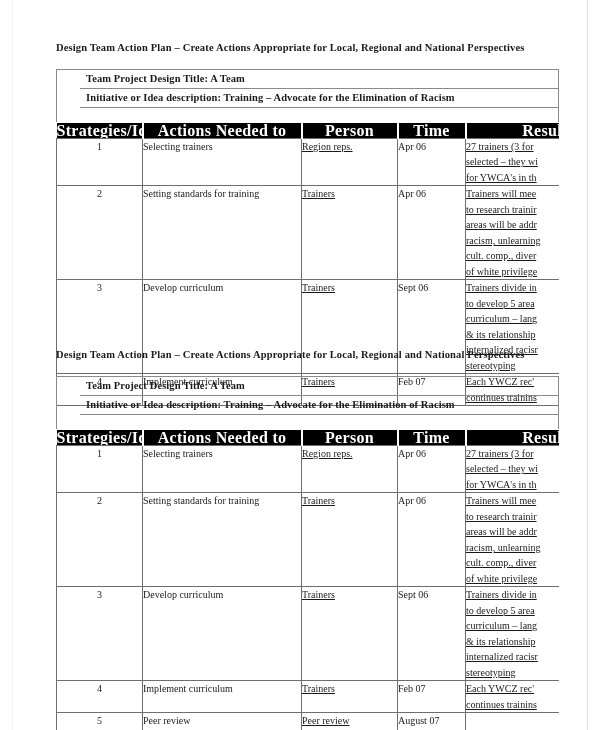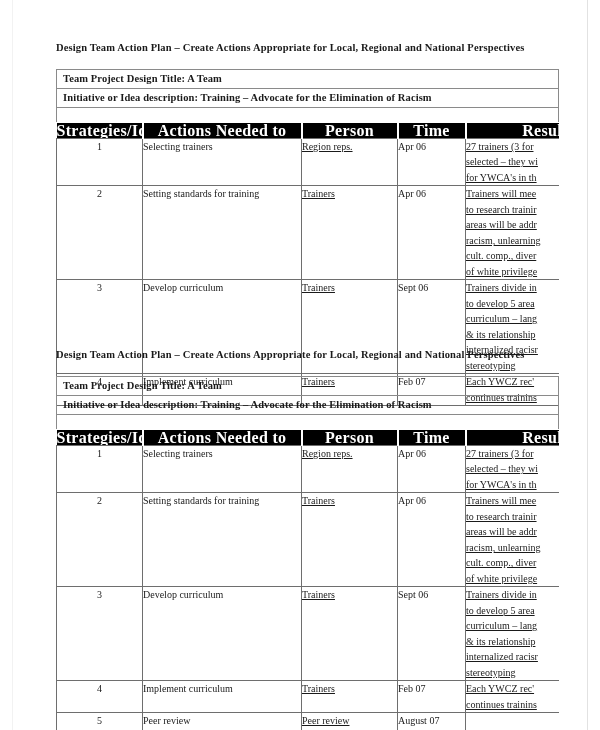--- a/index.html
+++ b/index.html
@@ -67,20 +67,21 @@
     box-sizing: border-box;
   }
   .meta-row {
     border-bottom: 1px solid #8a8a8a;
     padding: 2px 0 2px 6px;
     font-size: 10.5px;
     font-weight: bold;
     white-space: nowrap;
     line-height: 1.35;
     letter-spacing: 0.1px;
+    margin-left: 23px;
   }
   .meta-spacer {
     height: 13px;
     border-bottom: 1px solid #ffffff;
     background: #ffffff;
   }
 
   
   table.plan {
     border-collapse: collapse;

